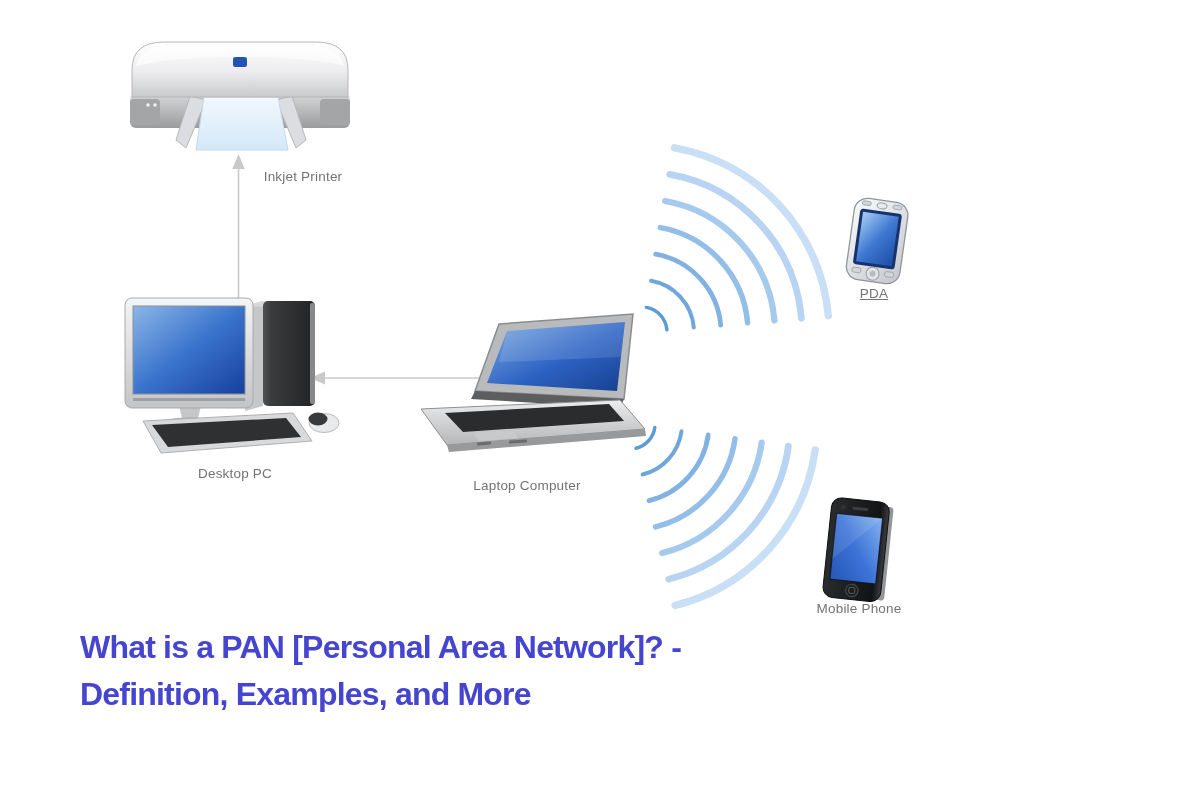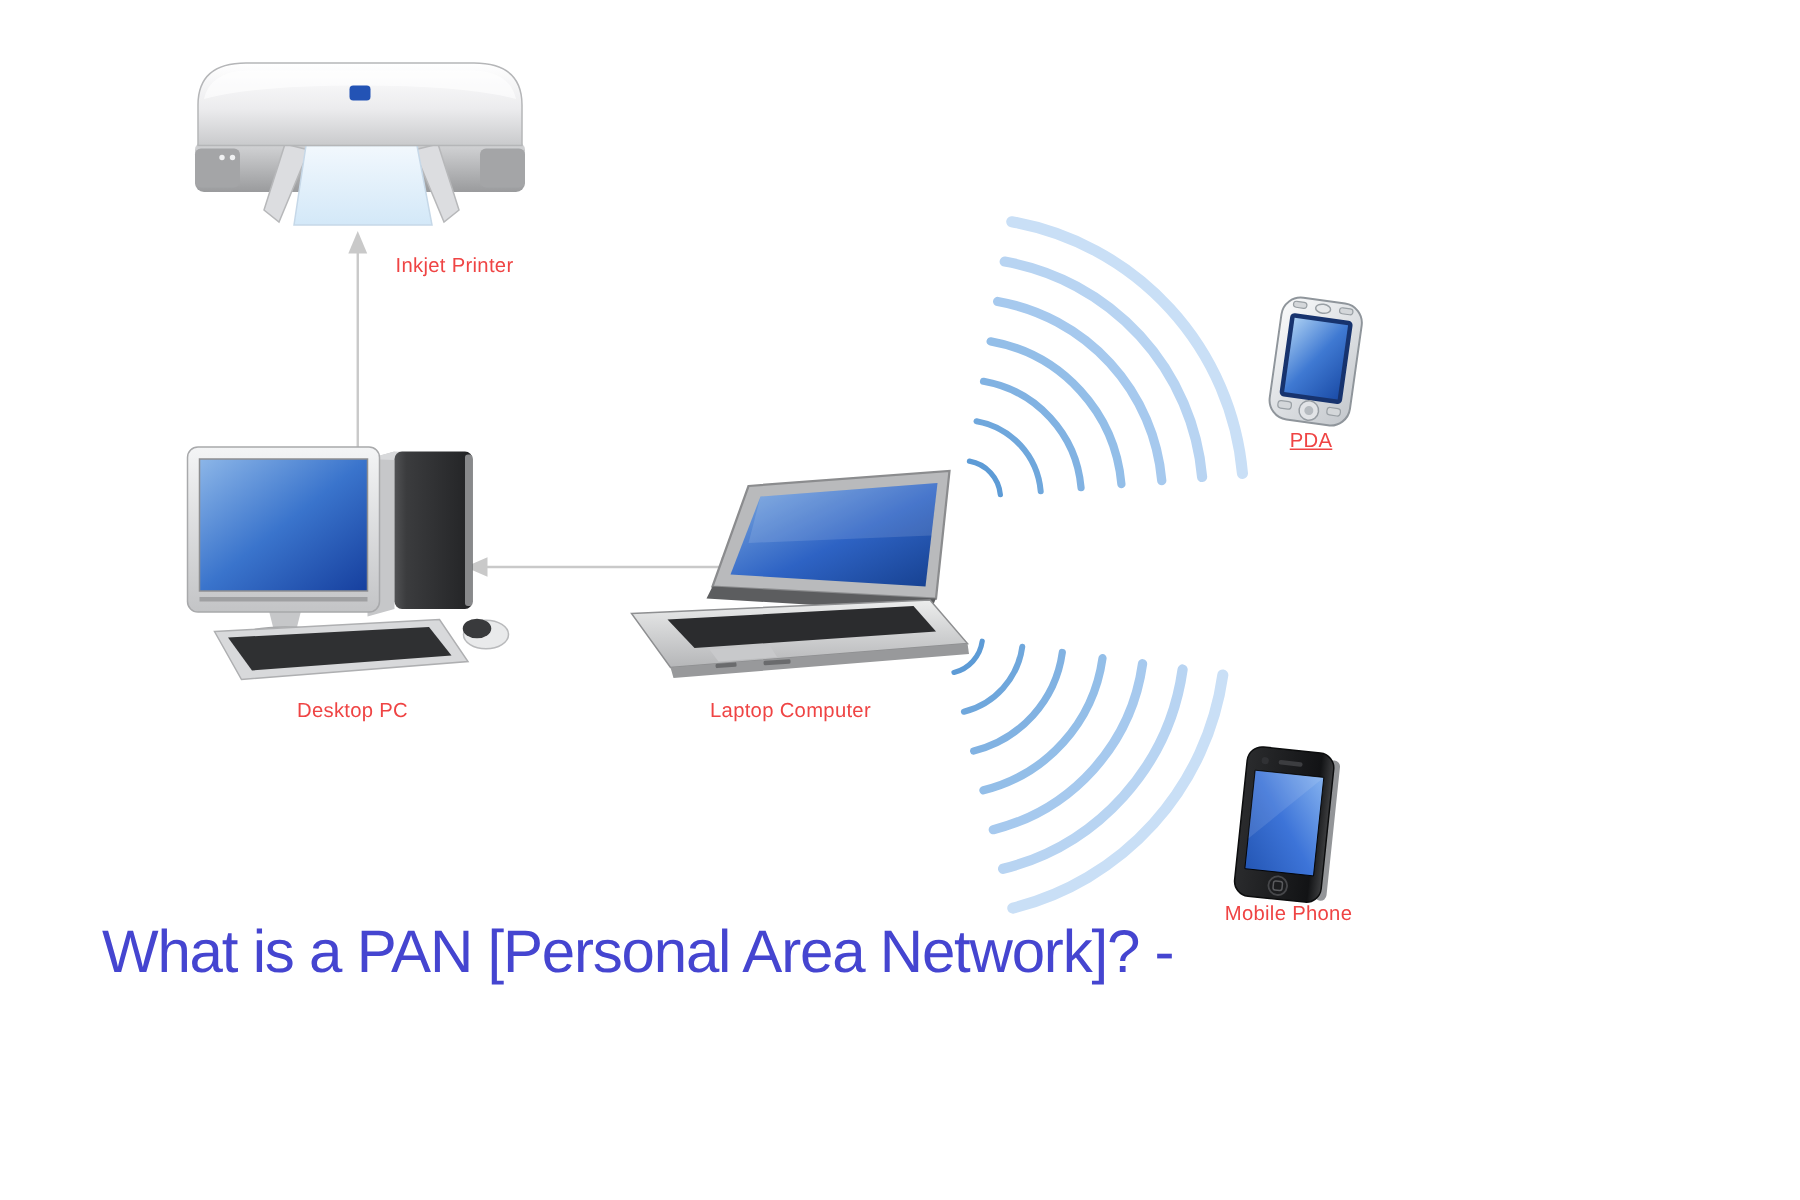--- a/index.html
+++ b/index.html
@@ -4,25 +4,25 @@
 <style>
   html,body{margin:0;padding:0;background:#ffffff;}
   .canvas{
     position:relative;width:1200px;height:800px;background:#ffffff;overflow:hidden;
     font-family:"Liberation Sans","DejaVu Sans",sans-serif;
   }
   .layer{position:absolute;left:0;top:0;}
   .device{position:absolute;}
   .device-label{
     position:absolute;transform:translateX(-50%);
-    font-size:13.5px;color:#ef4444;letter-spacing:.2px;white-space:nowrap;
+    font-size:13.5px;color:#737373;letter-spacing:.2px;white-space:nowrap;
   }
   .page-title{
-    position:absolute;left:68px;top:612px;width:920px;margin:0;
-    font-size:40px;line-height:47px;font-weight:400;letter-spacing:-0.8px;
+    position:absolute;left:68px;top:612px;width:920px;margin:12px;
+    font-size:32px;line-height:47px;font-weight:700;letter-spacing:-0.8px;
     color:#4545d0;
   }
   .rot8{transform:rotate(8deg);}
   .rot6{transform:rotate(6deg);}
 </style>
 </head>
 <body>
 
 <div class="canvas">
 
@@ -197,21 +197,22 @@
       <rect x="24" y="9.5" width="16" height="3" rx="1.5" fill="#3c3d40"></rect>
       <rect x="9" y="18" width="46" height="66" fill="url(#phScreen)" stroke="#000000" stroke-width=".6"></rect>
       <polygon points="9,18 55,18 9,64" fill="#ffffff" opacity="0.10"></polygon>
       <circle cx="32" cy="93" r="6.2" fill="#1c1d1f" stroke="#46474a" stroke-width="1.2"></circle>
       <rect x="29" y="90" width="6" height="6" rx="1.5" fill="none" stroke="#5a5b5e" stroke-width="1"></rect>
     </svg>
   </div>
 
   <div class="device-label" style="left:303px;top:169px;">Inkjet Printer</div>
   <div class="device-label" style="left:235px;top:466px;">Desktop PC</div>
-  <div class="device-label" style="left:527px;top:466px;">Laptop Computer</div>
+  <div class="device-label" style="left:527px;top:478px;">Laptop Computer</div>
   <div class="device-label" style="left:874px;top:286px;text-decoration:underline;">PDA</div>
   <div class="device-label" style="left:859px;top:601px;text-align:right;">Mobile Phone</div>
 
   <h1 class="page-title">
     <span>What is a PAN [Personal Area Network]? -</span><br>
+    <span>Definition, Examples, and More</span>
   </h1>
 
 </div>
 
 </body></html>

